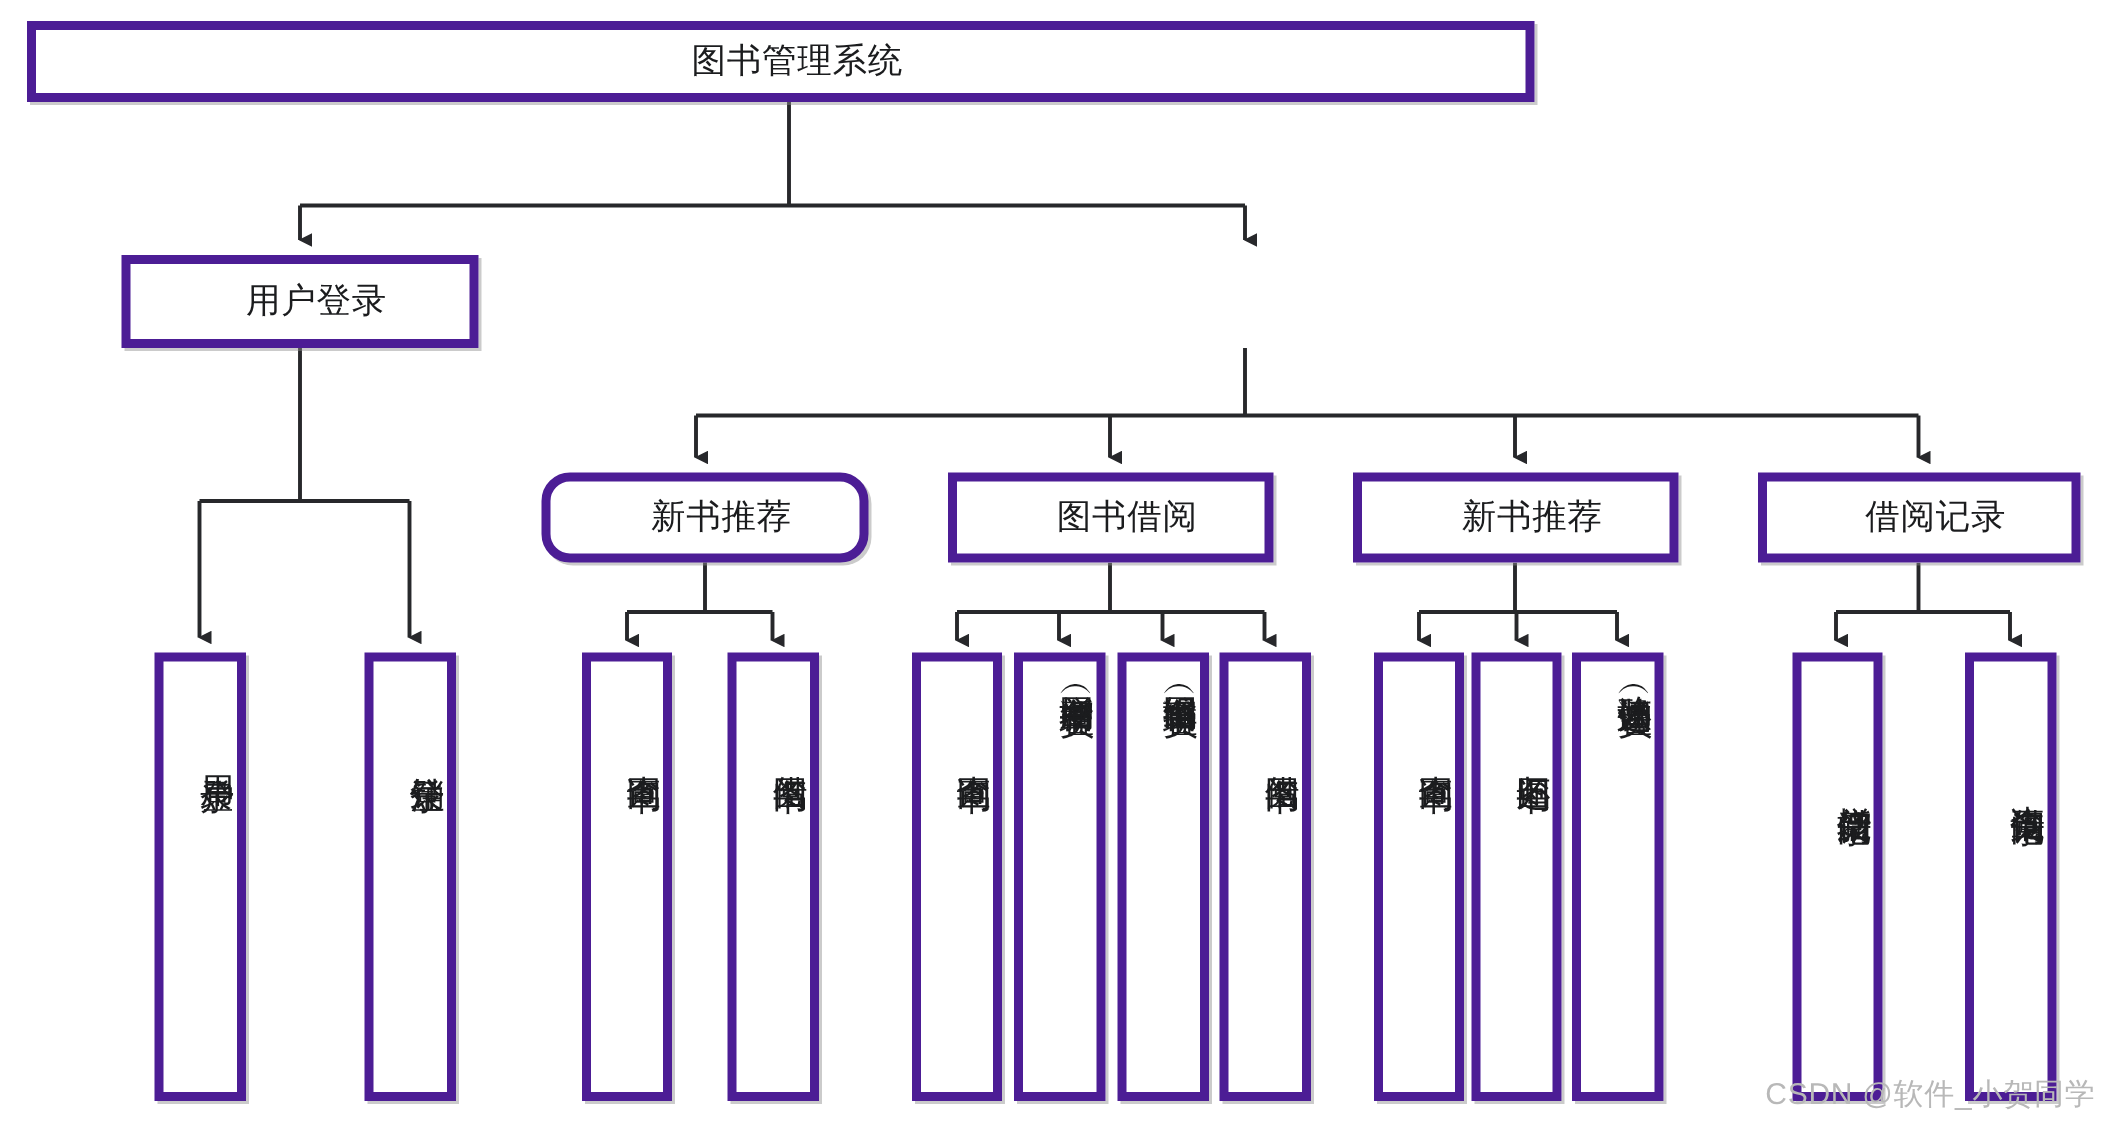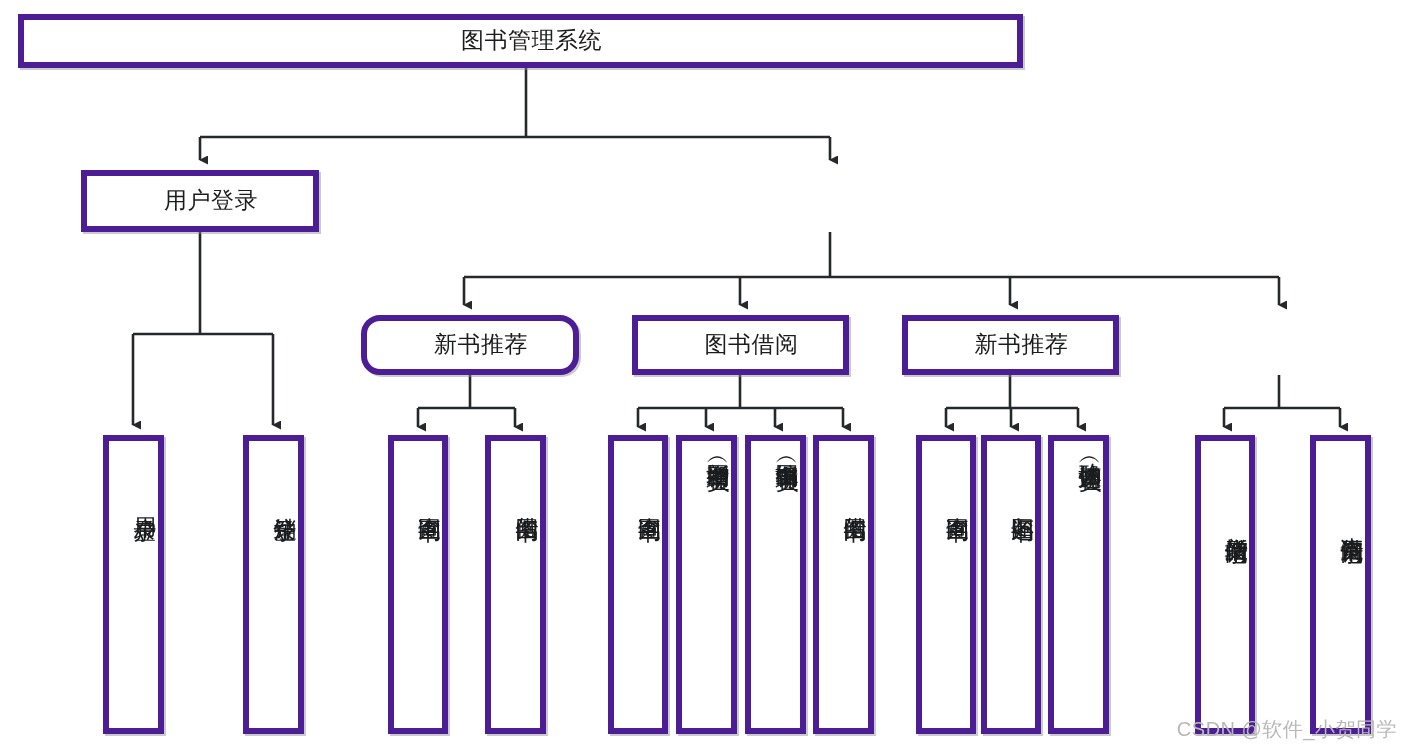--- a/index.html
+++ b/index.html
@@ -140,20 +140,23 @@
 
   <div class="node-box" style="left:361px; top:315px; width:218px; height:60px;border-radius:19px;">
     <span class="node-label-h">新书推荐</span>
   </div>
   <div class="node-box" style="left:632px; top:315px; width:217px; height:60px;text-align:center;">
     <span class="node-label-h">图书借阅</span>
   </div>
   <div class="node-box" style="left:902px; top:315px; width:217px; height:60px;">
     <span class="node-label-h">新书推荐</span>
   </div>
+  <div class="node-box" style="left:1172px; top:315px; width:215px; height:60px;">
+    <span class="node-label-h">借阅记录</span>
+  </div>
 
   <div class="node-box leaf-box pad-mid" style="left:103px; top:435px; width:61px; height:299px;">
     <span class="node-label-v">用户登录</span>
   </div>
   <div class="node-box leaf-box pad-mid" style="left:243px; top:435px; width:61px; height:299px;">
     <span class="node-label-v">注销登录</span>
   </div>
   <div class="node-box leaf-box pad-mid" style="left:388px; top:435px; width:60px; height:299px;">
     <span class="node-label-v">查询图书</span>
   </div>

